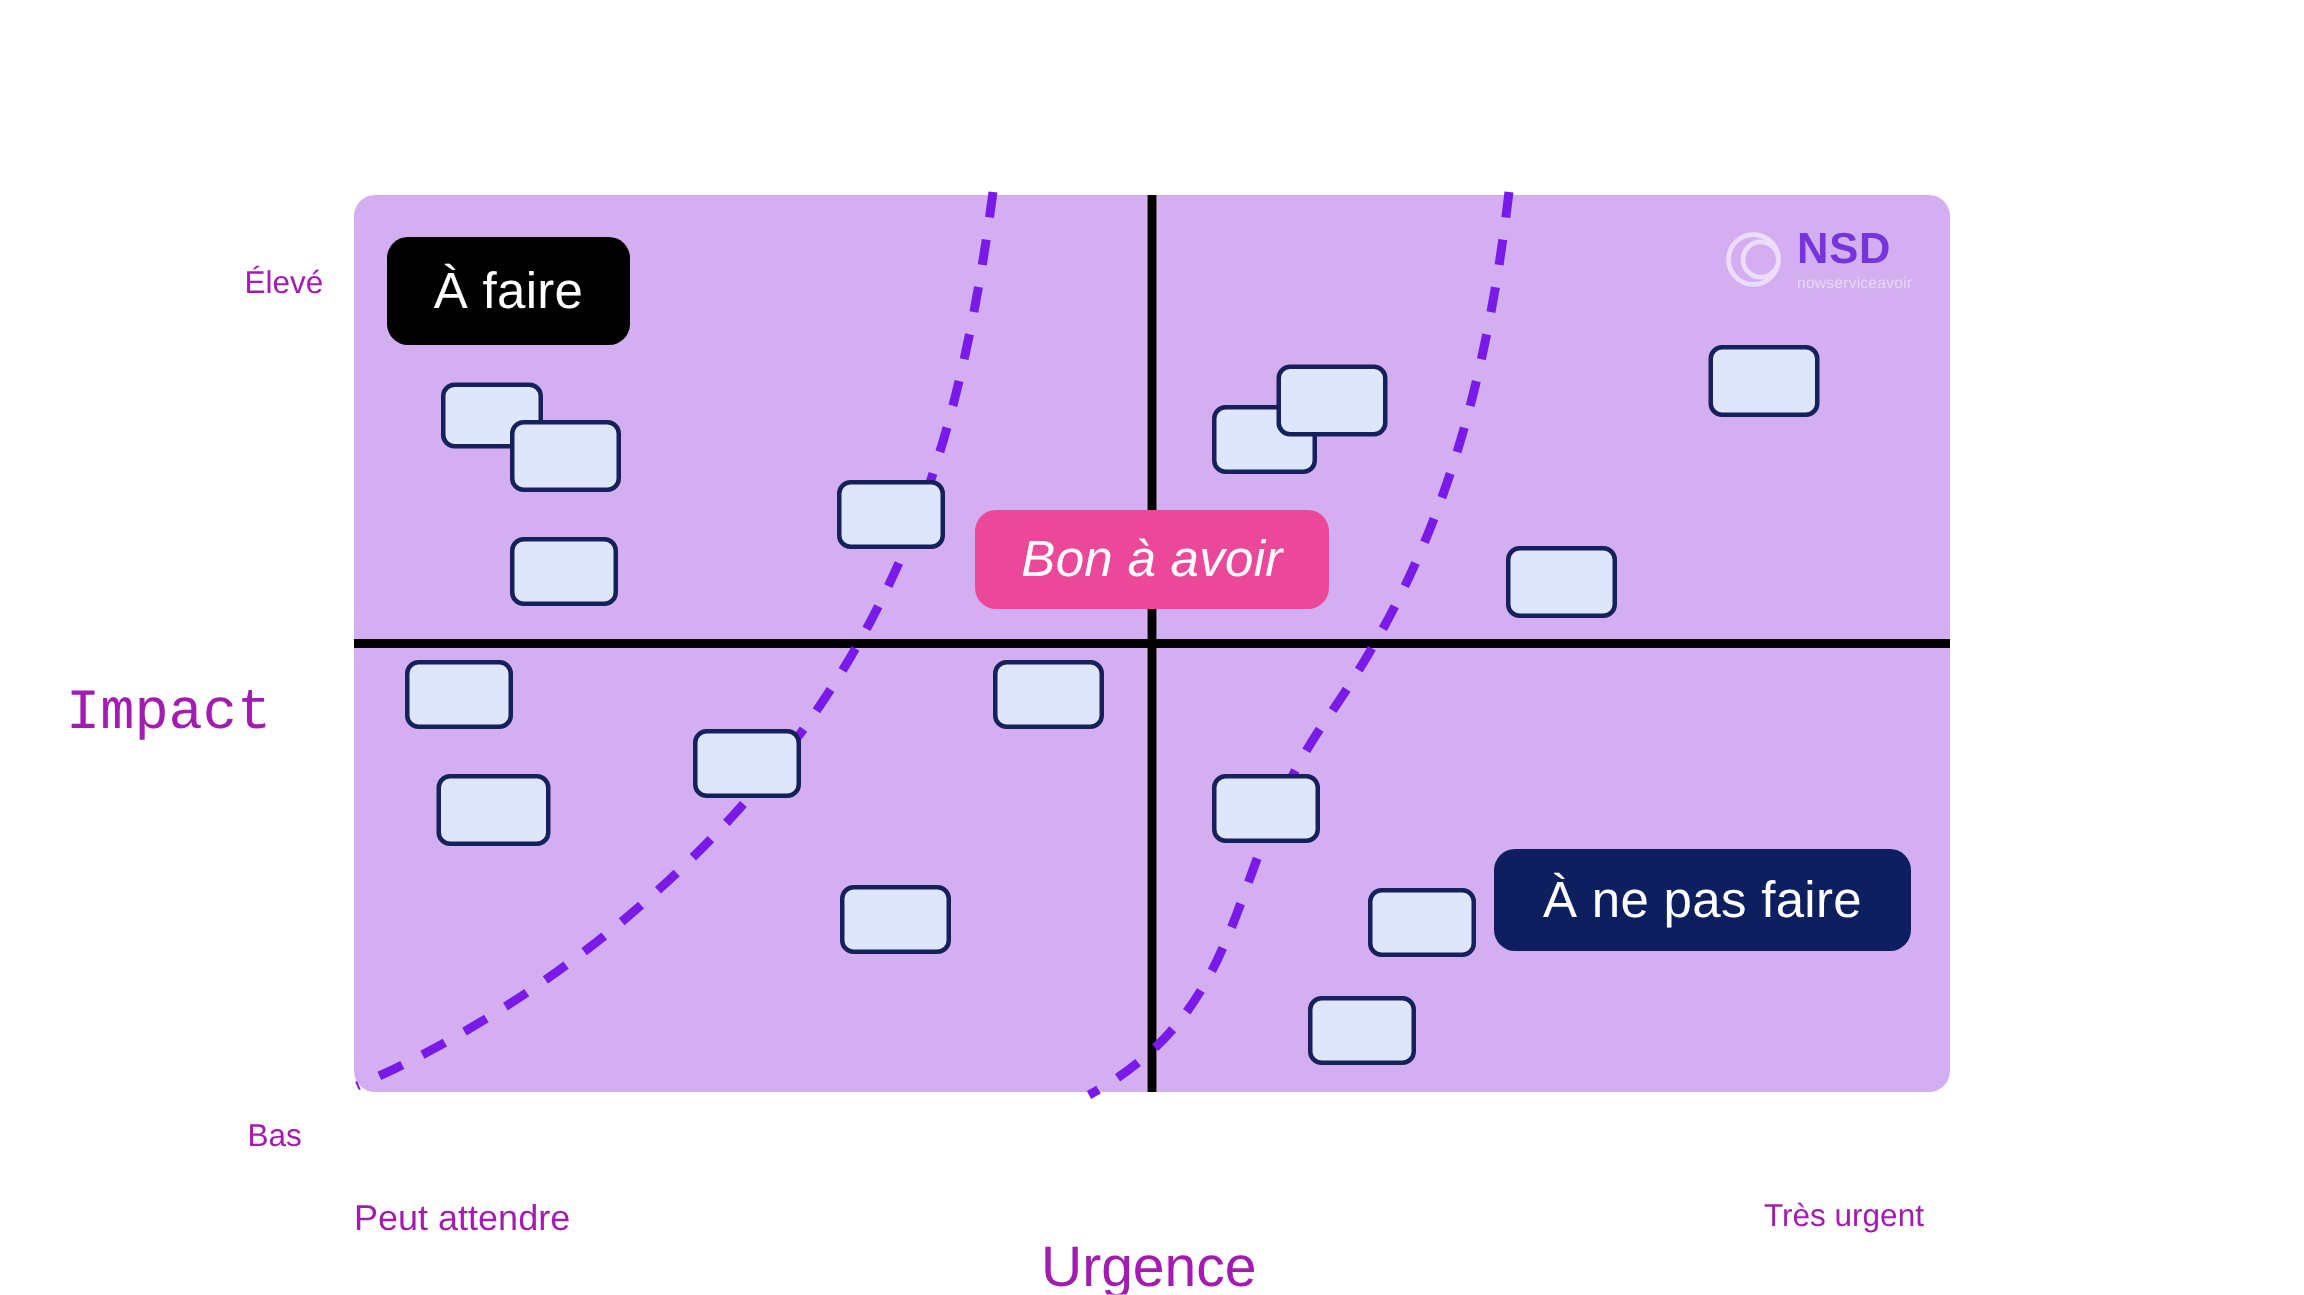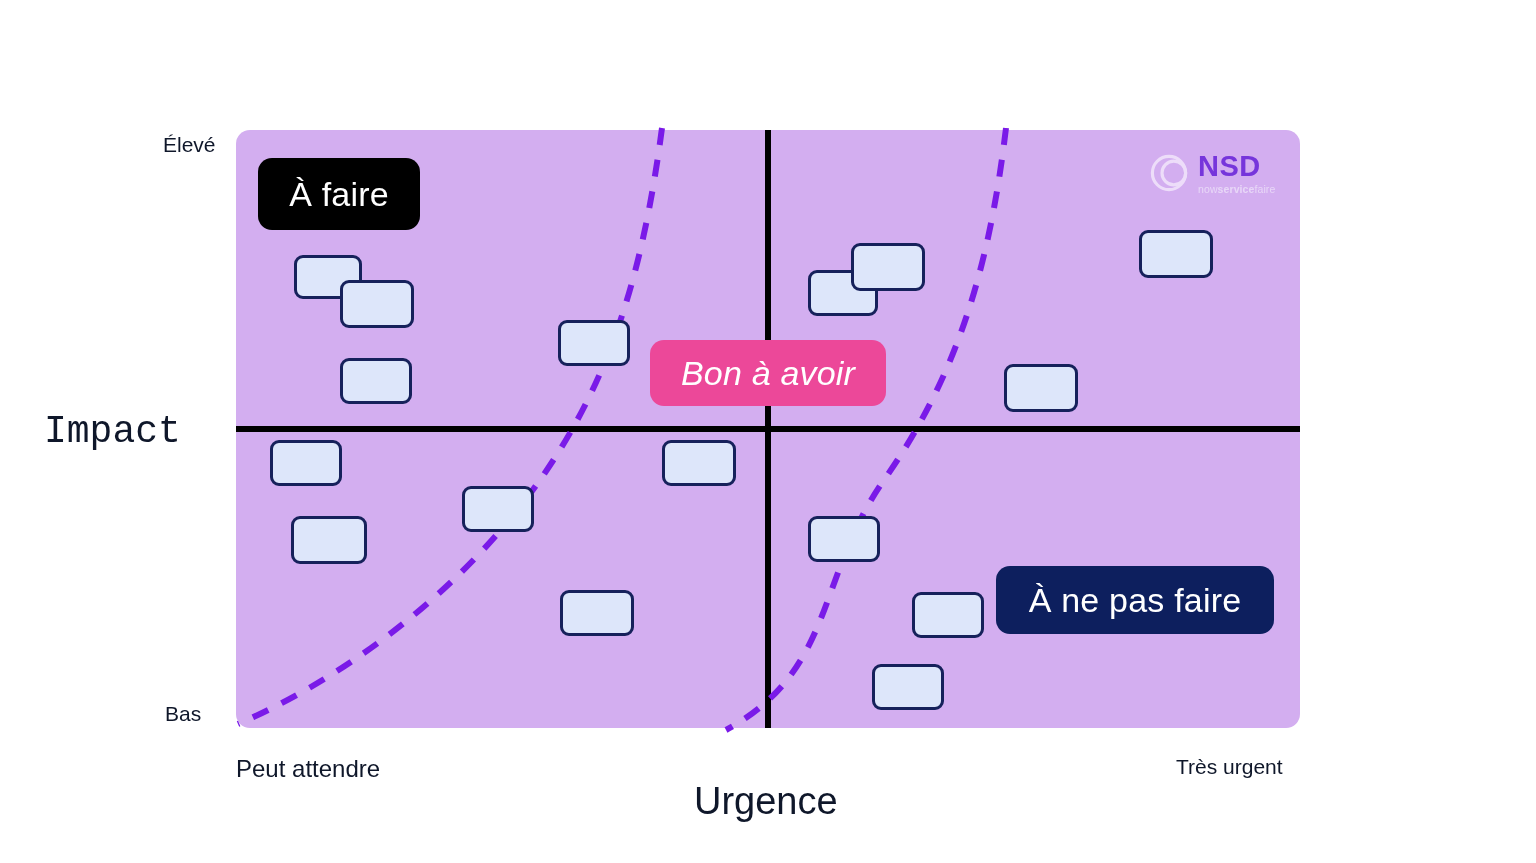--- a/index.html
+++ b/index.html
@@ -126,27 +126,28 @@
     letter-spacing: 0.5px;
     line-height: 1;
   }
   #logo .wordmark .tag {
     font-size: 10.5px;
     color: #eadcf8;
     line-height: 1;
     margin-top: 3px;
     letter-spacing: 0.1px;
   }
-  #logo .wordmark .tag b { font-weight: bold; }
+  #logo .wordmark .tag b { font-weight: normal; }
 
   
   .axis-label {
     position: absolute;
-    color: #0f172a;
+    color: #a21caf;
     white-space: nowrap;
+    margin-top: 44px;
   }
   #label-impact   { left: 44px;  top: 410px; font-size: 38px; font-family: Liberation Mono, monospace; }
   #label-urgence  { left: 694px; top: 780px; font-size: 38px; }
   #tick-eleve     { left: 163px; top: 133px; font-size: 21px; }
   #tick-bas       { left: 165px; top: 702px; font-size: 21px; }
   #tick-peut      { left: 236px; top: 755px; font-size: 24px; }
   #tick-tres      { left: 1176px;top: 755px; font-size: 21px; }
 </style>
 </head>
 <body>
@@ -201,17 +202,17 @@
   <div class="badge badge-nice">Bon à avoir</div>
   <div class="badge badge-dont">À ne pas faire</div>
 
   <div id="logo">
     <svg class="mark" viewBox="0 0 48 48">
       <circle cx="24" cy="24" r="19" fill="none" stroke="#f0e3fb" stroke-width="3.6"></circle>
       <circle cx="29.5" cy="24" r="13.5" fill="none" stroke="#f0e3fb" stroke-width="3.6"></circle>
     </svg>
     <div class="wordmark">
       <div class="nsd">NSD</div>
-      <div class="tag"><span>now</span><b>service</b><span>faire</span></div>
+      <div class="tag"><span>now</span><b>service</b><span>avoir</span></div>
     </div>
   </div>
 
 </div>
 
 </body></html>

